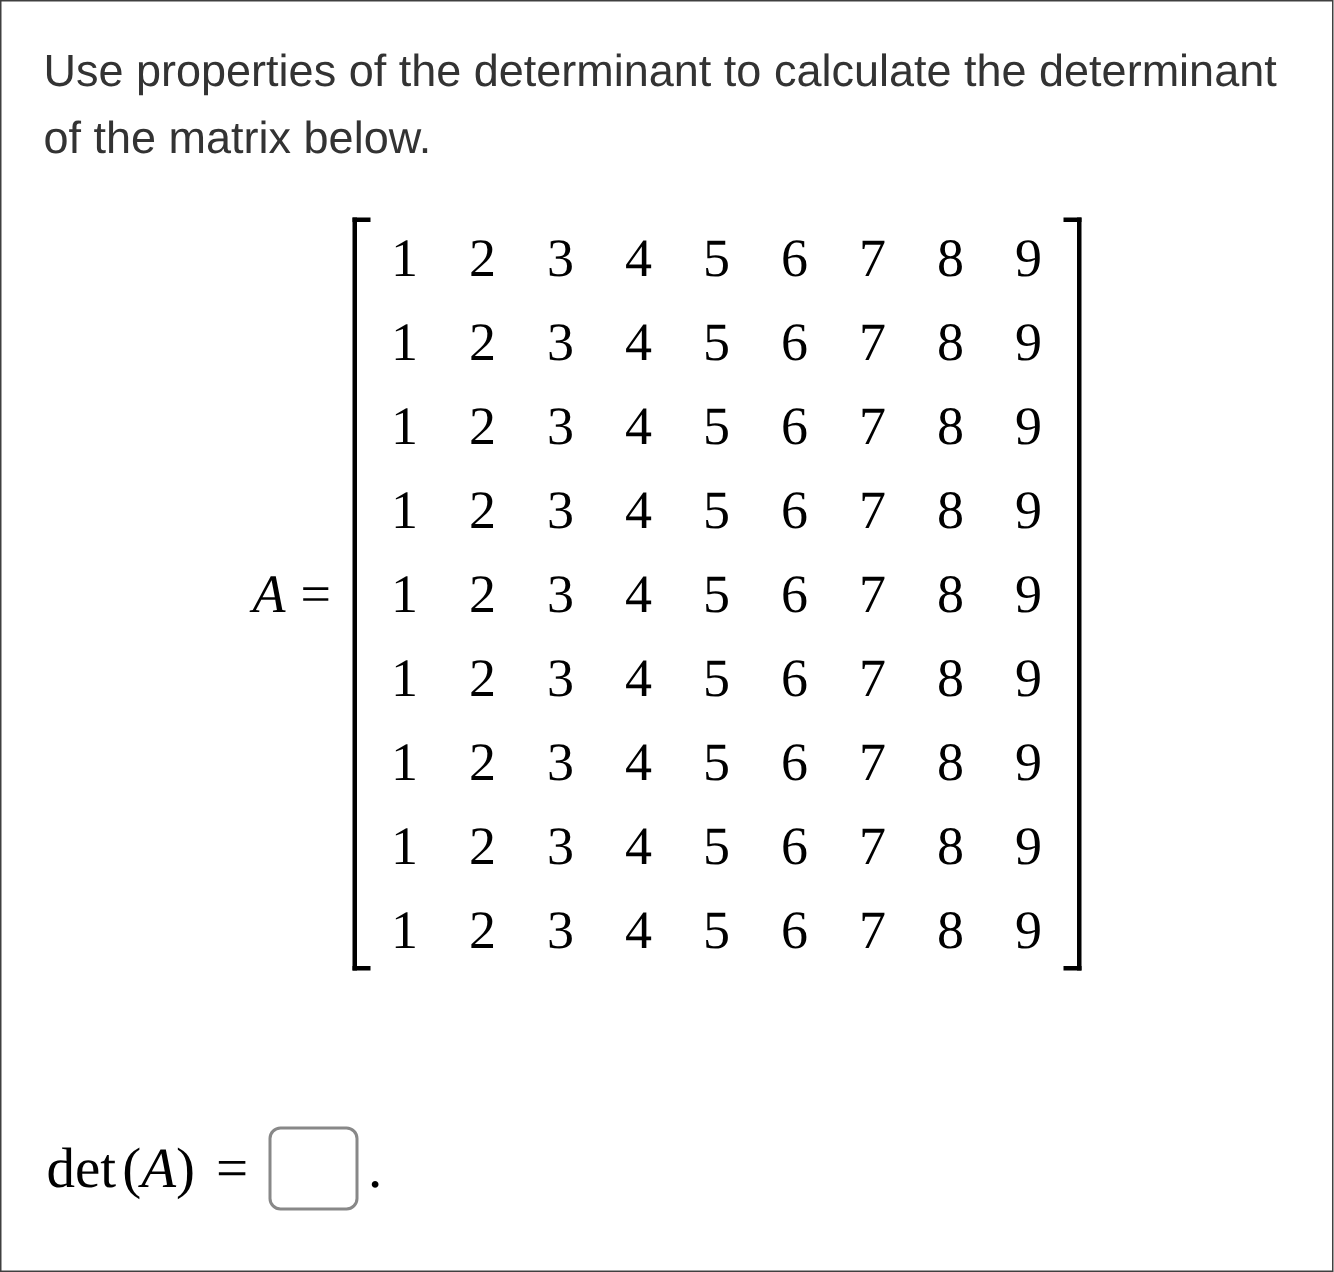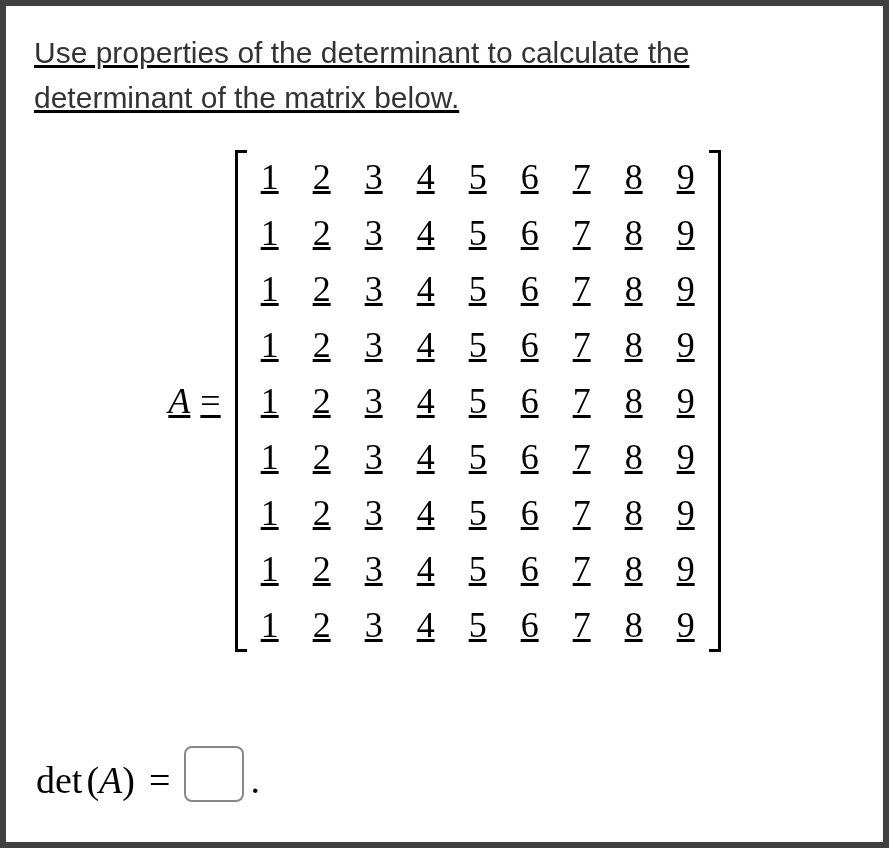--- a/index.html
+++ b/index.html
@@ -8,26 +8,25 @@
       box-sizing: border-box;
     }
     body {
       font-family: Arial, Helvetica, sans-serif;
       background: #fff;
       padding: 0;
       width: 889px;
       height: 848px;
     }
     .container {
-      border: 6px solid #404040;
+      border: 1px solid #404040;
       padding: 24px 28px;
       width: 889px;
       height: 848px;
       position: relative;
-      text-decoration: underline;
     }
     .prompt-text {
       font-size: 30px;
       color: #333;
       line-height: 1.5;
       margin-bottom: 30px;
     }
     .matrix-section {
       display: flex;
       align-items: center;
@@ -73,21 +72,21 @@
       padding: 6px 12px;
       font-family: 'Times New Roman', Times, serif;
       font-size: 36px;
     }
     .matrix-cell {
       text-align: center;
       min-width: 22px;
     }
     .answer-row {
       display: flex;
-      align-items: flex-end;
+      align-items: center;
       font-family: 'Times New Roman', Times, serif;
       font-size: 38px;
       position: absolute;
       bottom: 40px;
       left: 30px;
     }
     .det-label {
       margin-right: 4px;
     }
     .paren {

